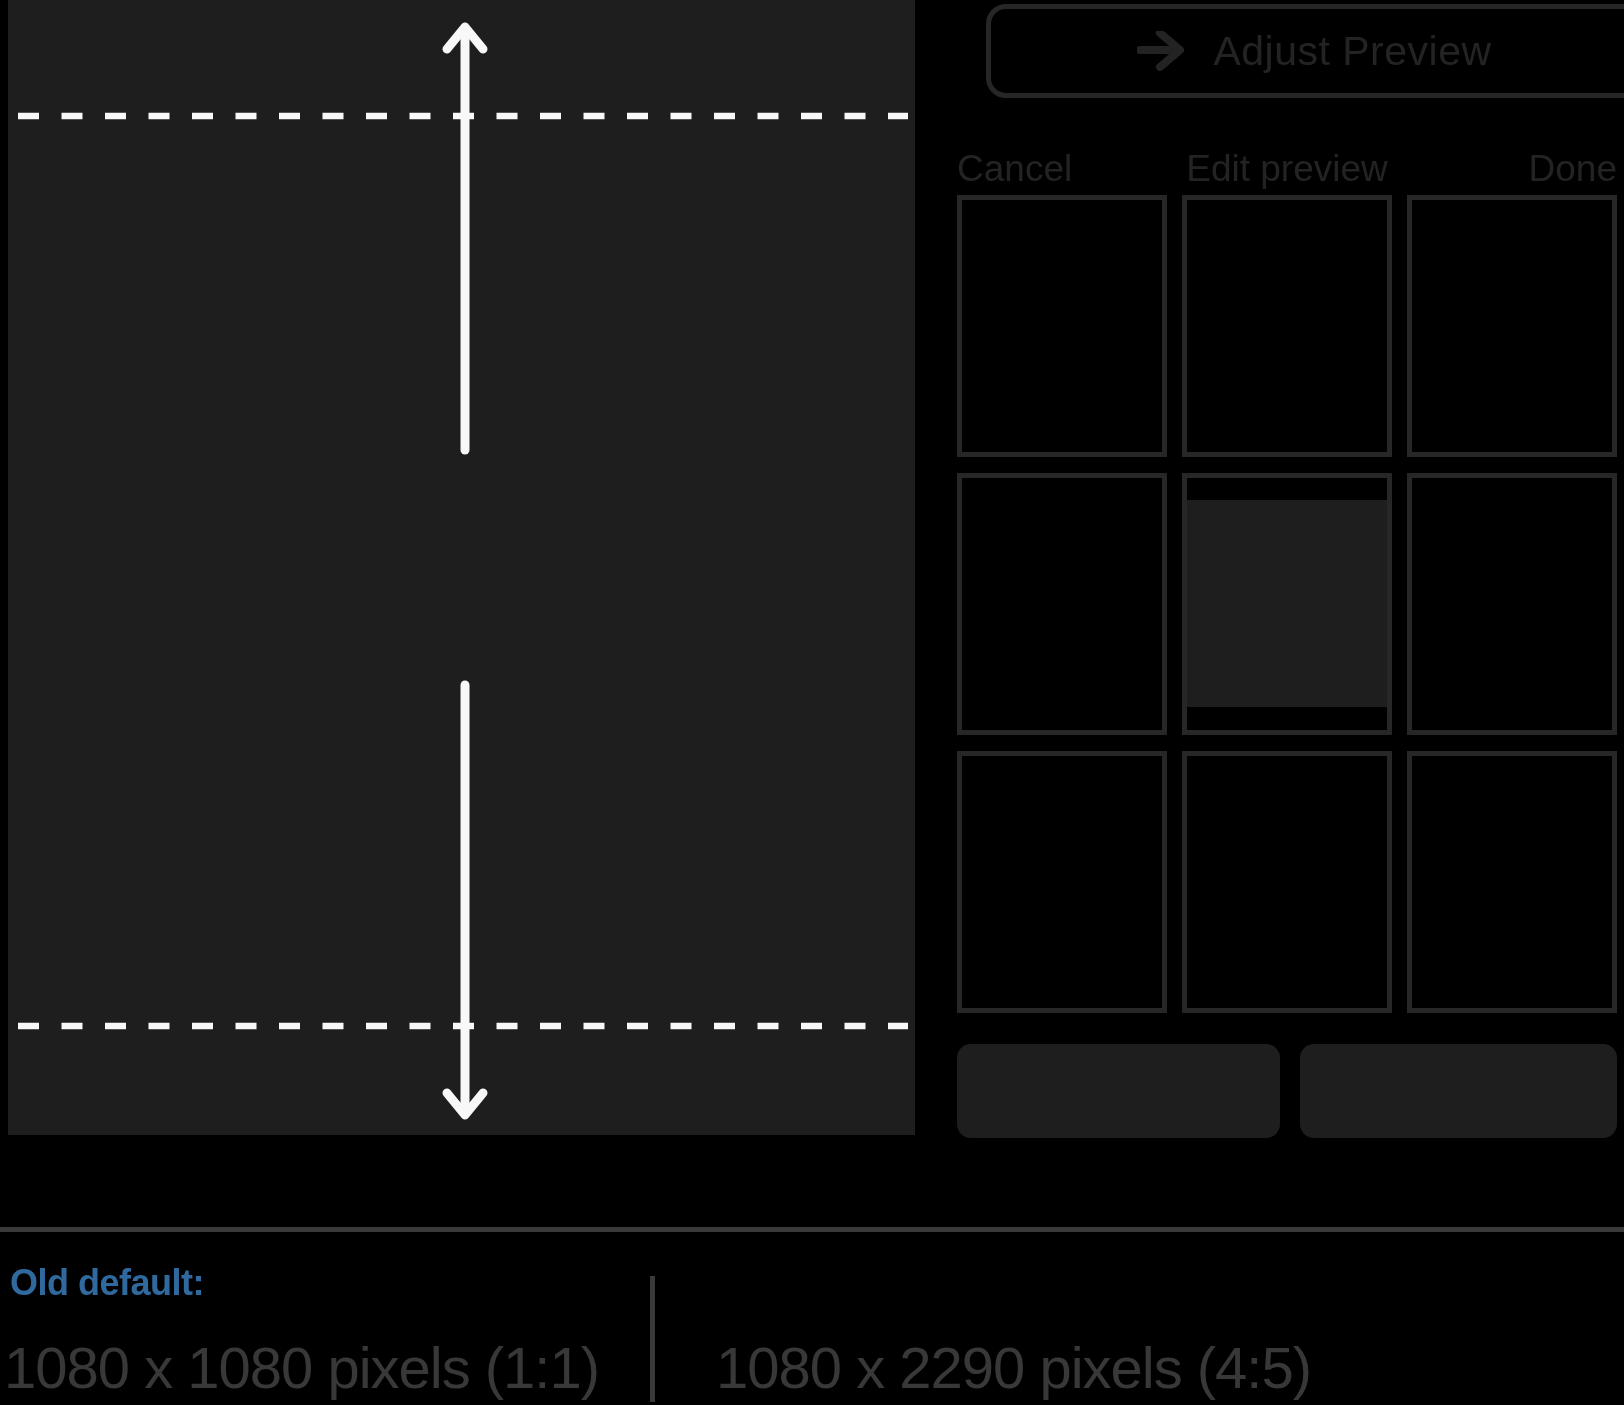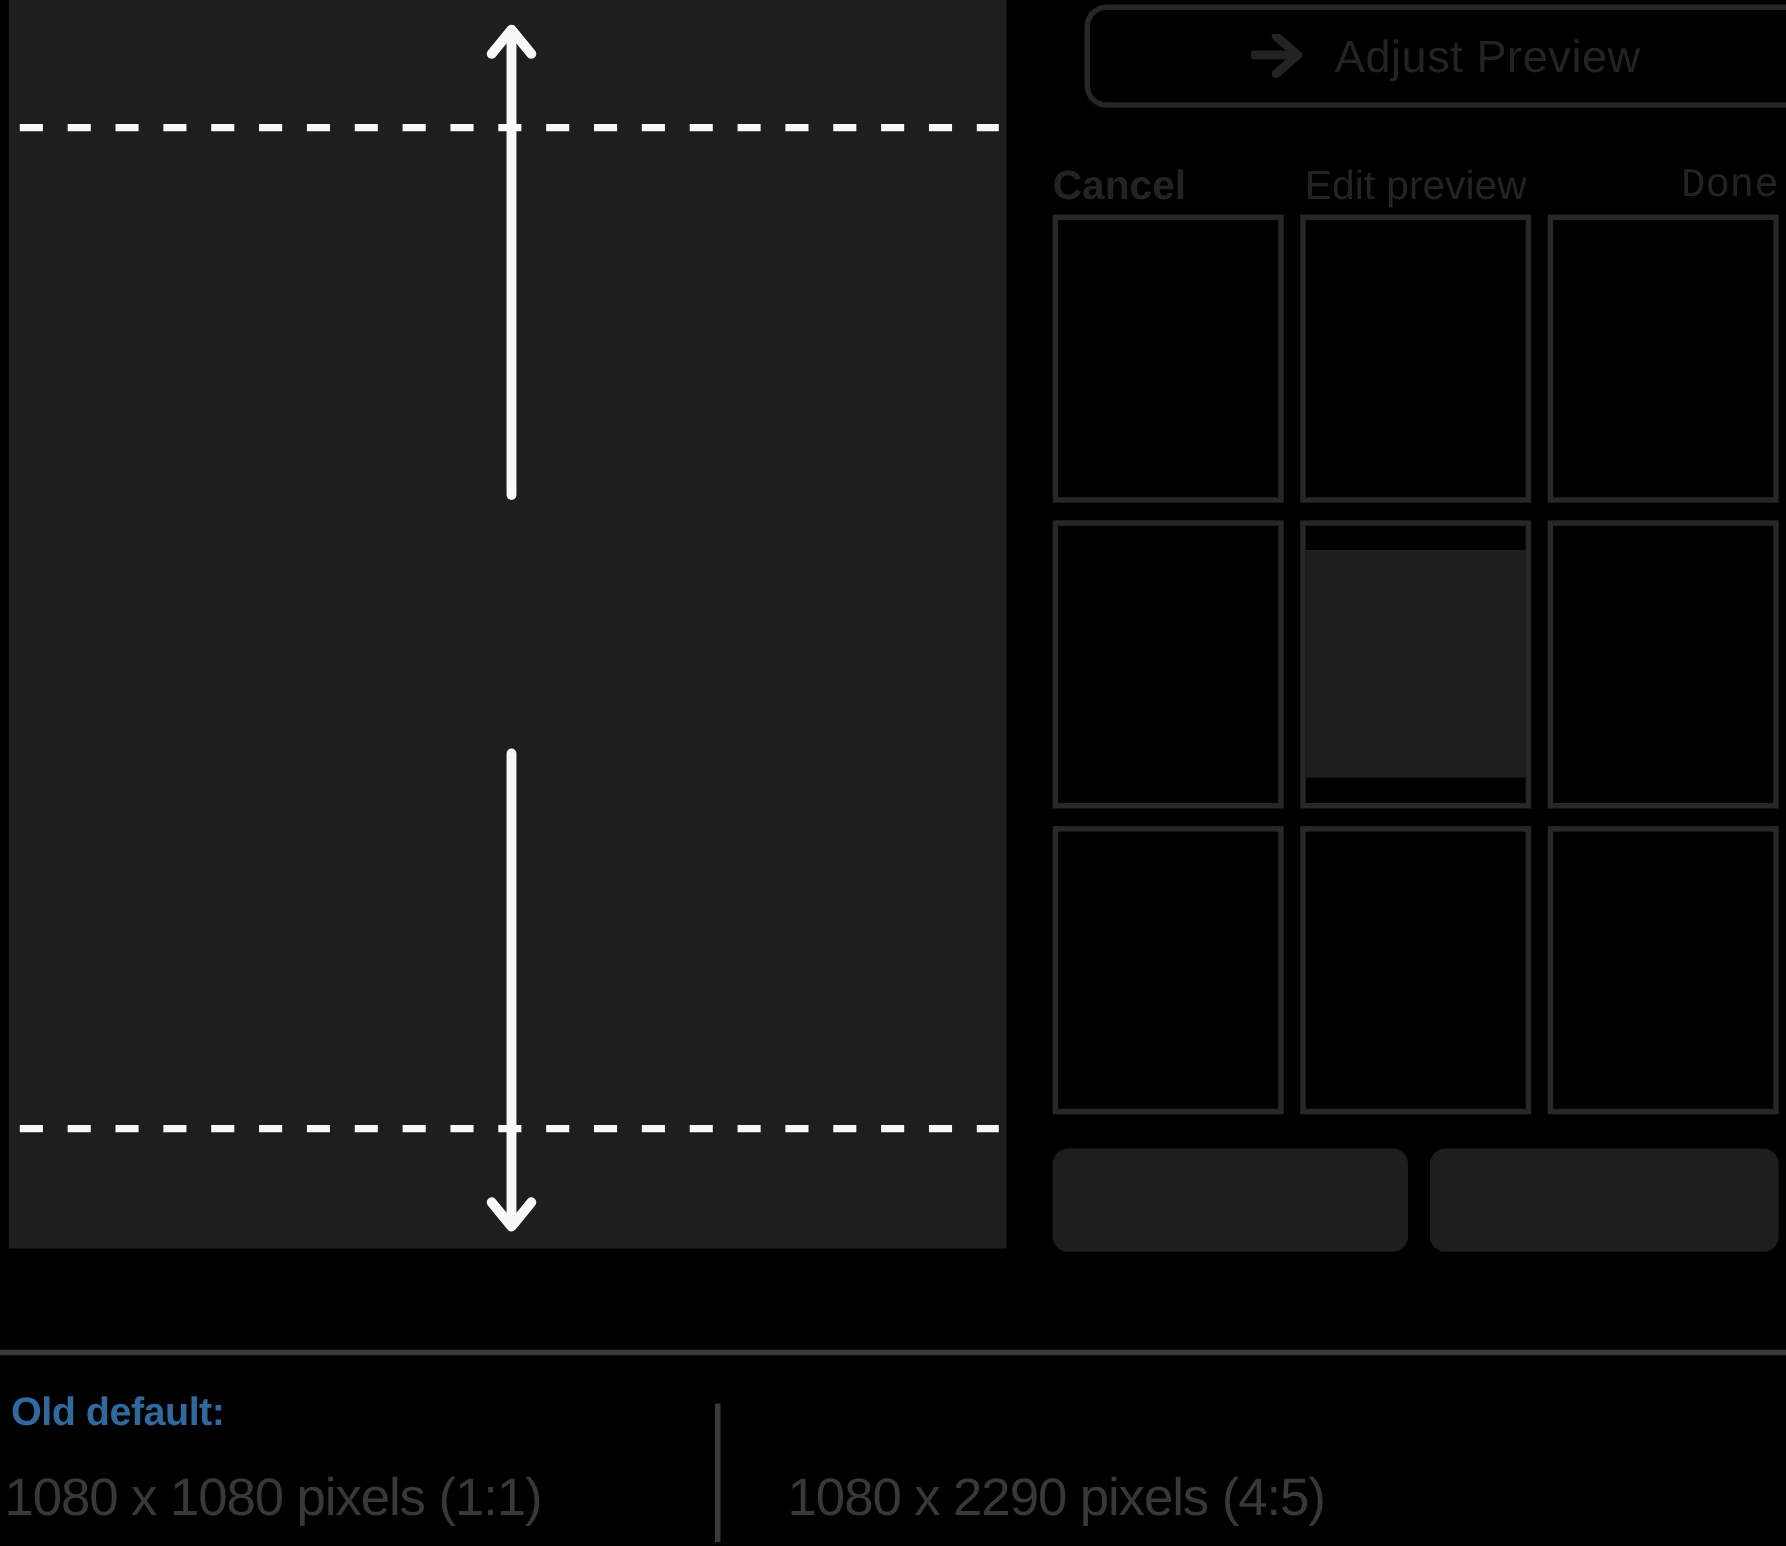--- a/index.html
+++ b/index.html
@@ -53,22 +53,22 @@
     position: absolute;
     left: 957px; top: 147px;
     width: 660px; height: 44px;
     display: flex;
     align-items: center;
     justify-content: space-between;
     color: #232323;
     font-size: 37px;
   }
   .toolbar .mid { position: absolute; left: 0; width: 100%; text-align: center; }
-  .toolbar .left-lbl { position: relative; z-index: 1; font-weight: bold; }
-  .toolbar .right-lbl { position: relative; z-index: 1; font-family: Liberation Mono, monospace; }
+  .toolbar .left-lbl { position: relative; z-index: 1; }
+  .toolbar .right-lbl { position: relative; z-index: 1; }
 
   
   .grid {
     position: absolute;
     left: 957px; top: 195px;
     width: 660px; height: 818px;
     display: grid;
     grid-template-columns: repeat(3, 210px);
     grid-template-rows: repeat(3, 262px);
     column-gap: 15px;
@@ -117,21 +117,21 @@
     color: #2f699d;
     font-size: 36px;
     font-weight: 700;
     letter-spacing: -0.5px;
     white-space: nowrap;
   }
   .fo-value {
     position: absolute;
     top: 1334px;
     color: #383838;
-    font-size: 48px;
+    font-size: 58px;
     font-weight: 400;
     letter-spacing: -1px;
     white-space: nowrap;
   }
   .old-label { left: 10px; }
   .old-value { left: 4px; }
   .new-label { left: 718px; }
   .new-value { left: 716px; }
 </style>
 </head>

